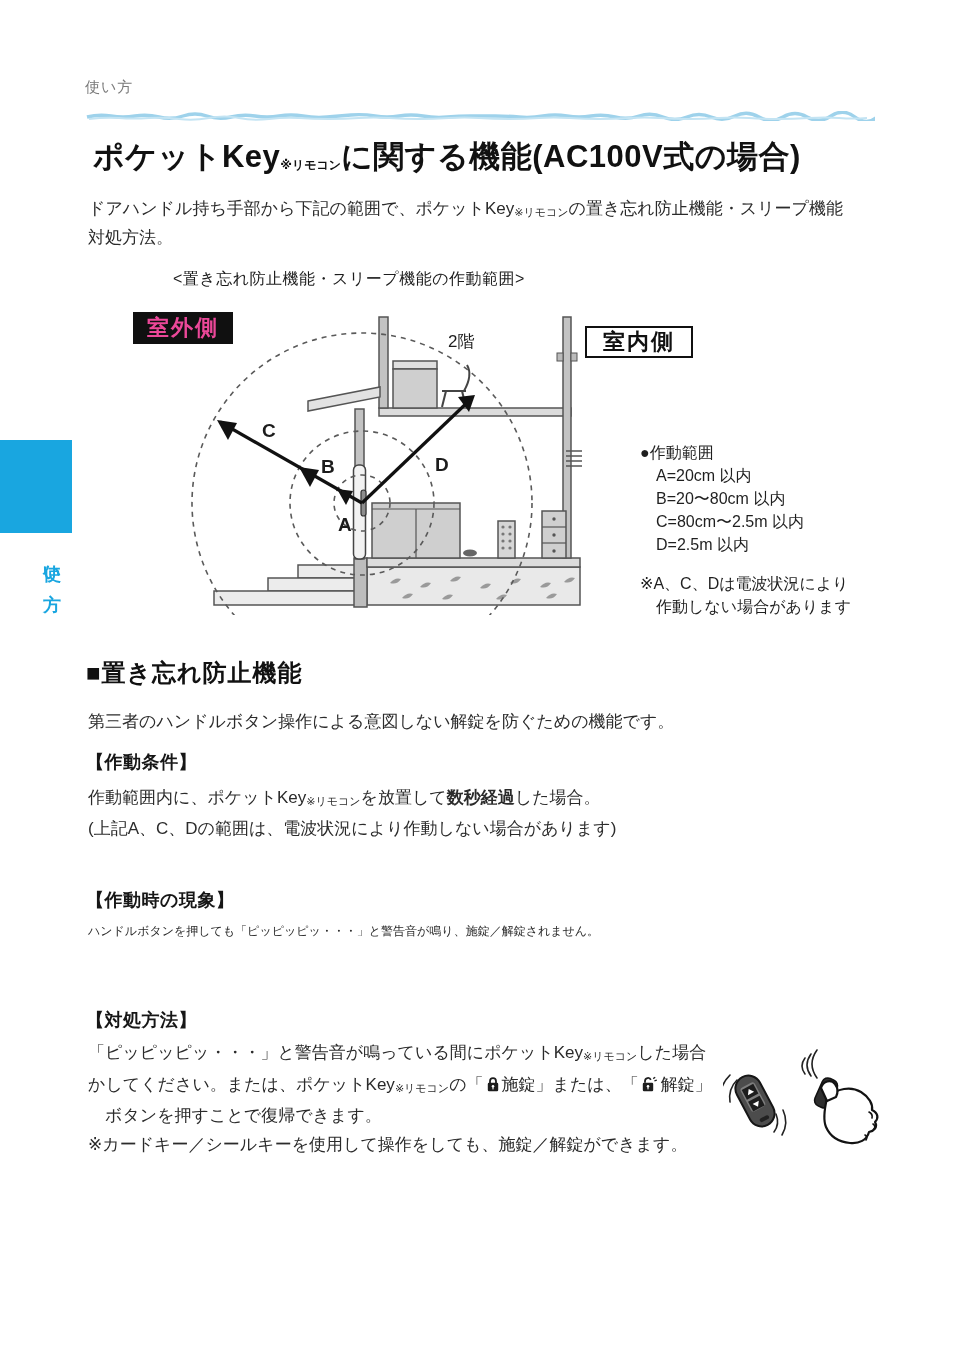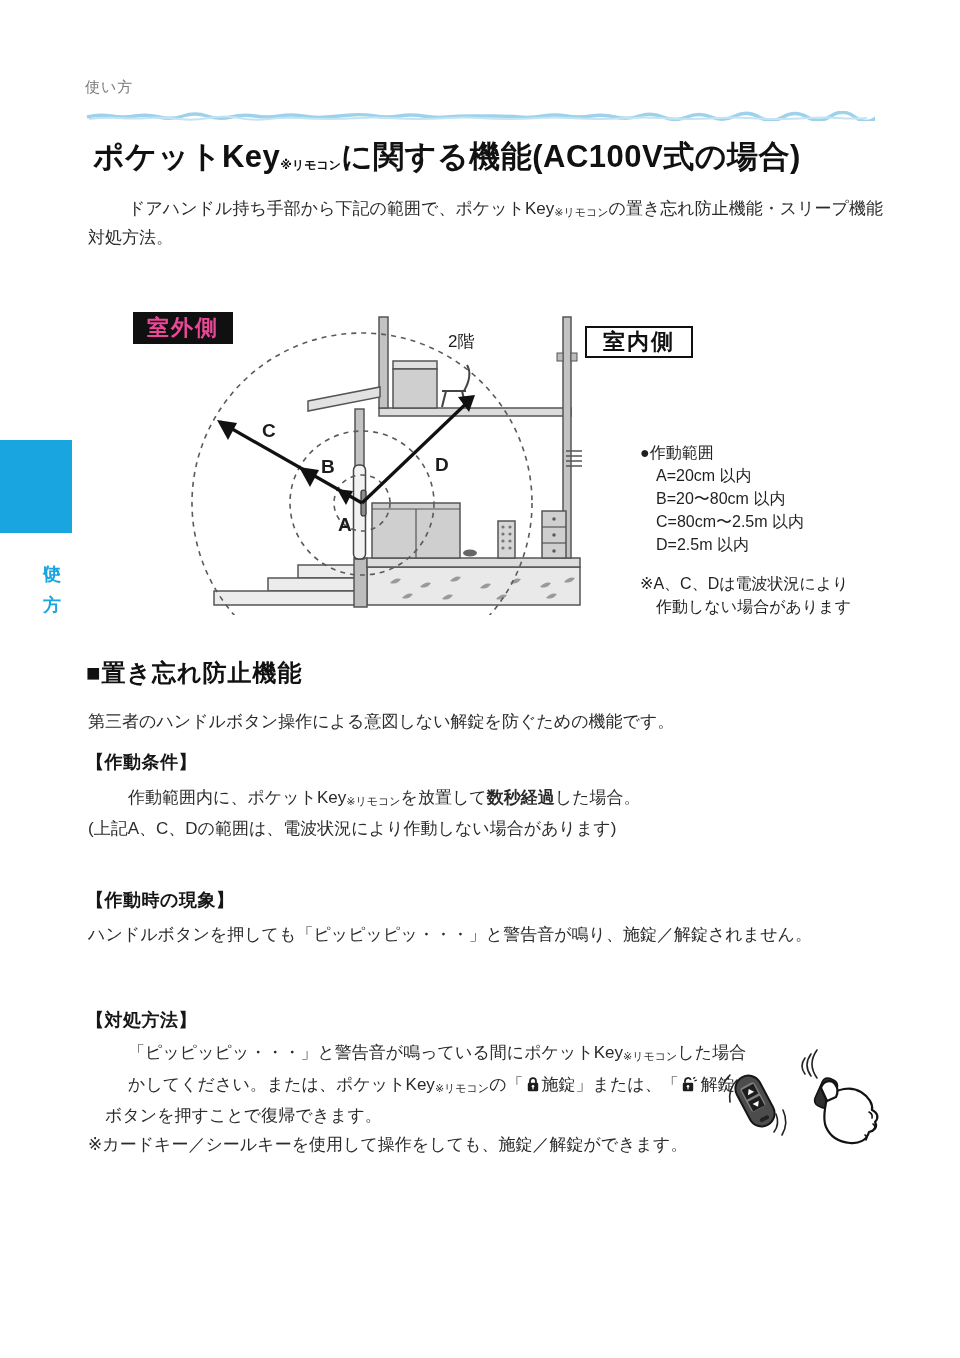--- a/index.html
+++ b/index.html
@@ -24,49 +24,50 @@
   .legend .note2{padding-left:16px;}
   .side-tab{left:0;top:440px;width:72px;height:93px;background:#19a6e0;}
   .side-label{left:40px;top:551px;writing-mode:vertical-rl;text-orientation:upright;
               font-size:18px;font-weight:700;color:#19a6e0;letter-spacing:4px;}
   .h2{left:86px;top:657px;font-size:24px;font-weight:700;color:#111;letter-spacing:1px;}
   .p1{left:88px;top:710px;font-size:17px;}
   .h3{font-size:18px;font-weight:700;color:#161616;letter-spacing:0.5px;}
   .h3-cond{left:86px;top:750px;}
   .cond{left:88px;top:784px;font-size:17px;line-height:27px;}
   .h3-phen{left:86px;top:888px;}
-  .phen{left:88px;top:923px;font-size:17px;}
+  .phen{left:88px;top:923px;font-size:12px;}
   .h3-sol{left:86px;top:1008px;}
   .sol{left:88px;top:1039px;width:660px;font-size:17px;line-height:28.5px;}
   .sol .indent{padding-left:17px;}
   .bold{font-weight:700;}
   .pagenum{left:41px;top:1282px;font-size:21px;color:#3c3c3c;}
   .remote-svg{left:723px;top:1046px;}
   .lockicon{display:inline-block;vertical-align:-2px;margin:0 2px;}
-  .nowrap{white-space:nowrap;margin-left:40px;}
+  .nowrap{white-space:nowrap;}
 </style>
 </head>
 <body>
 
 <div id="page">
 
   <div class="abs breadcrumb">使い方</div>
 
   <svg class="abs wave" width="790" height="10" viewBox="0 0 790 10">
     <path d="M2 6 q12 -3 24 -1 t24 0 t24 1 t24 -1 t24 0 t24 1 t24 -1 t24 0 t24 0 t24 1 t24 -2 t24 1 t24 0 t24 0 t24 1 t24 -1 t24 0 t24 1 t24 -1 t24 0 t24 0 t24 1 t24 -1 t24 1 t24 0 t24 0 t24 -1 t24 1 t24 0 t24 0 t24 -1 t24 1 t22 0" stroke="#9ed2eb" stroke-width="3.4" fill="none"></path>
     <path d="M4 8 q16 -2 30 -1 t30 0 t30 1 t30 -1 t30 0 t30 1 t30 -1 t30 1 t30 -1 t30 0 t30 1 t30 -1 t30 0 t30 1 t30 -1 t30 0 t30 1 t30 -1 t30 0 t30 1 t30 -1 t30 0 t30 1 t30 -1 t30 0 t28 0" stroke="#c4e4f3" stroke-width="2" fill="none"></path>
   </svg>
 
   <div class="abs title"><span>ポケットKey</span><span class="sub">※リモコン</span><span>に関する機能(AC100V式の場合)</span></div>
 
   <div class="abs intro">
     <div class="nowrap"><span>ドアハンドル持ち手部から下記の範囲で、ポケットKey</span><span class="body-sub">※リモコン</span><span>の置き忘れ防止機能・スリープ機能</span></div>
     <div>対処方法。</div>
   </div>
 
+  <div class="abs caption">&lt;置き忘れ防止機能・スリープ機能の作動範囲&gt;</div>
 
   <svg class="abs diagram-svg" width="460" height="300" viewBox="0 0 460 300">
 
     <rect x="227" y="252" width="213" height="38" fill="#e9e9e9" stroke="#555" stroke-width="1.5"></rect>
     <g fill="#9a9a9a">
       <path d="M250 268 q5 -6 11 -4 q-4 6 -11 4 z"></path>
         <path d="M280 272 q5 -6 11 -4 q-4 6 -11 4 z"></path>
       <path d="M310 266 q5 -6 11 -4 q-4 6 -11 4 z"></path>
         <path d="M340 273 q5 -6 11 -4 q-4 6 -11 4 z"></path>
       <path d="M370 268 q5 -6 11 -4 q-4 6 -11 4 z"></path>

